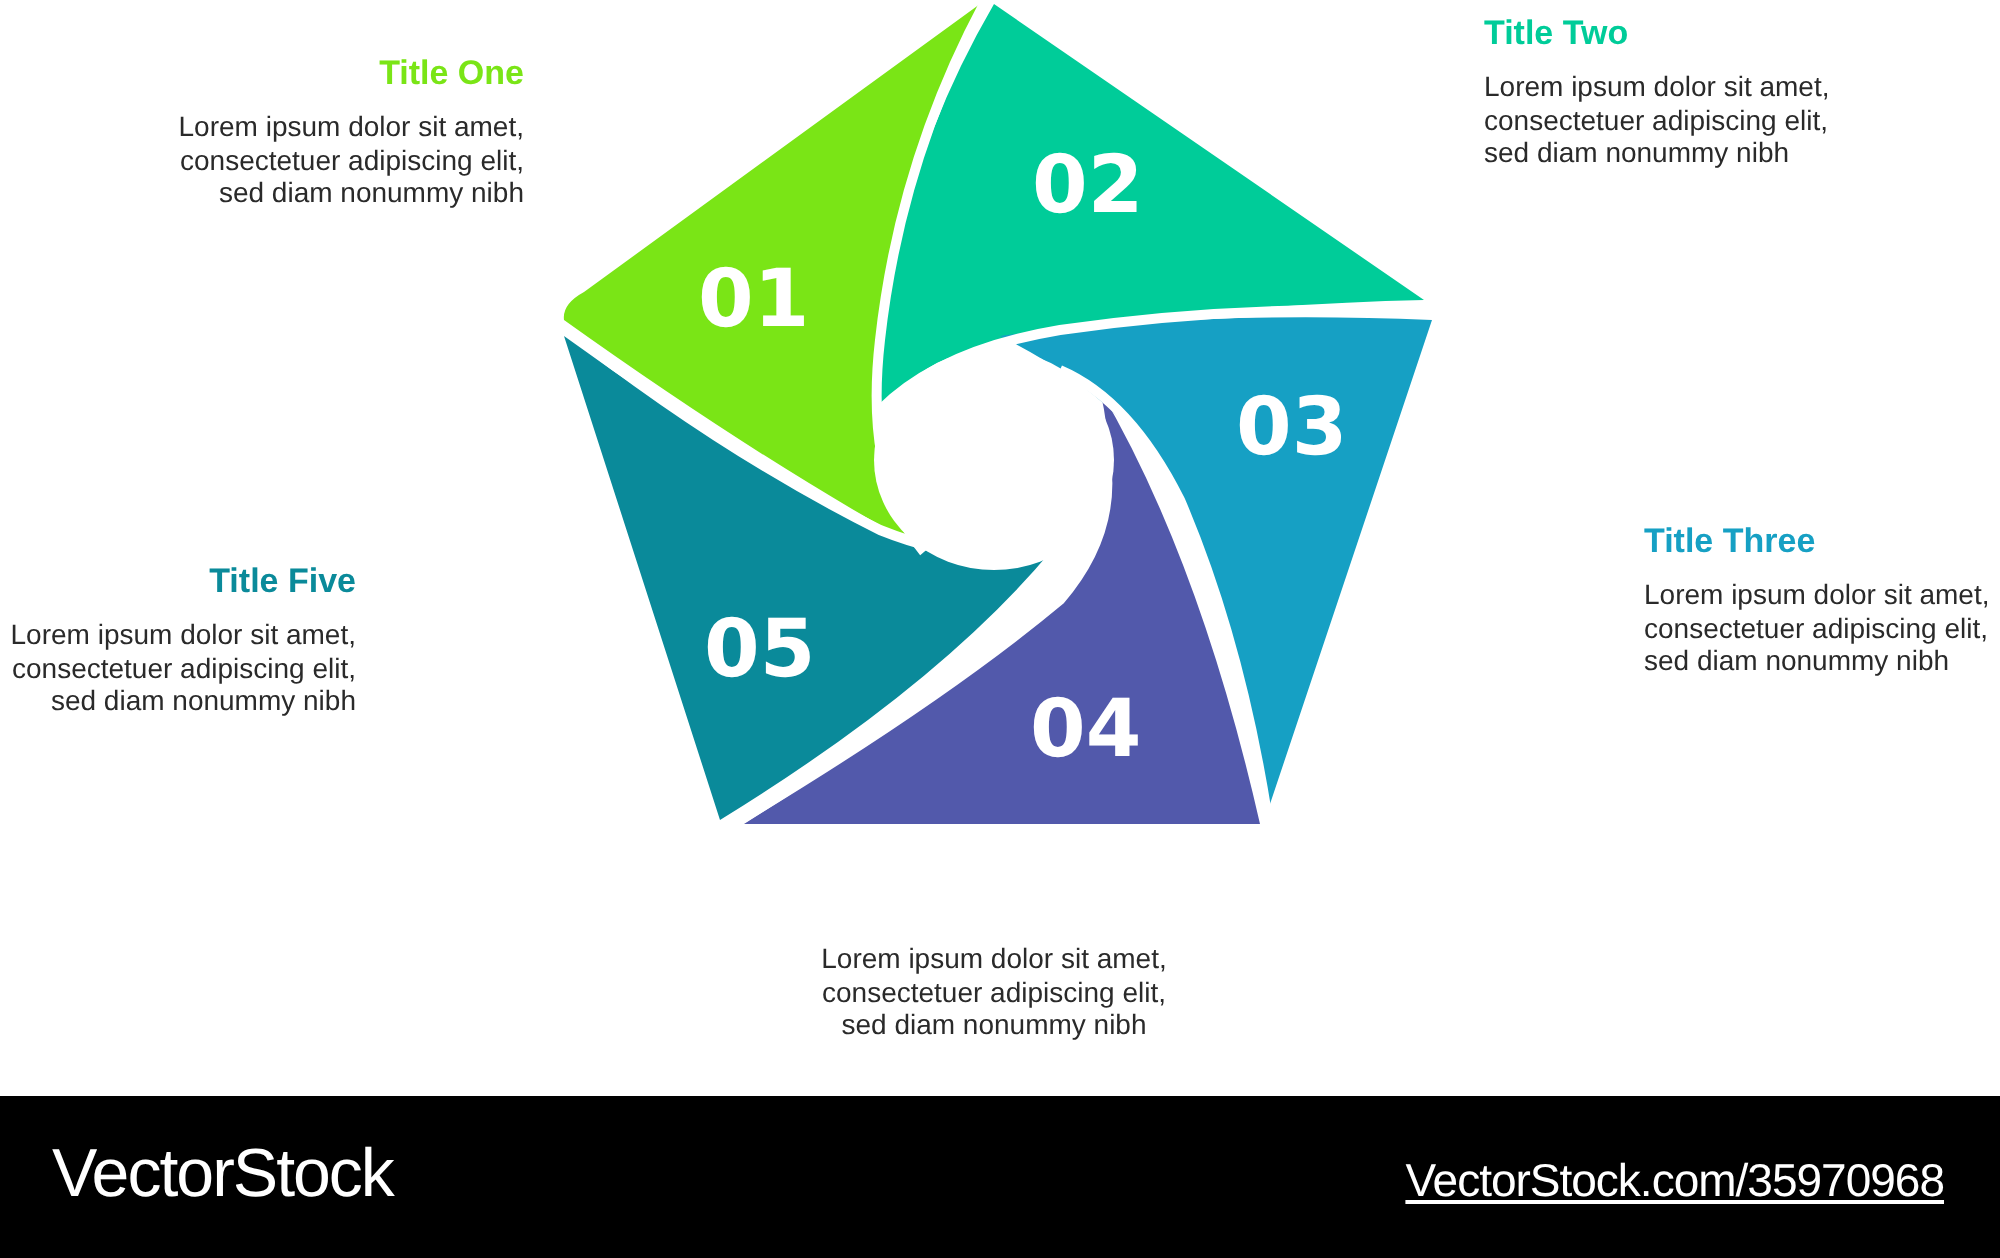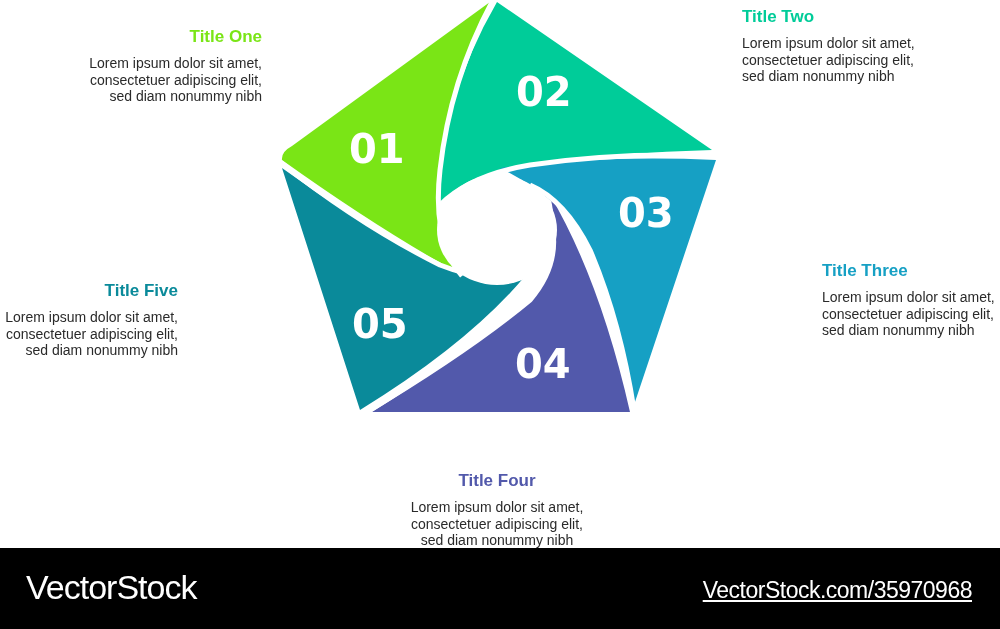--- a/index.html
+++ b/index.html
@@ -69,21 +69,20 @@
   <div class="block" style="left:822px; top:261px;">
     <div class="title" style="color:#16A0C4;">Title Three</div>
     <div class="desc">
       <div>Lorem ipsum dolor sit amet,</div>
       <div>consectetuer adipiscing elit,</div>
       <div>sed diam nonummy nibh</div>
     </div>
   </div>
 
   <div class="block center-align" style="left:367px; top:471px;">
-    <div class="title" style="color:#5259AB;">Title Four</div>
     <div class="desc">
       <div>Lorem ipsum dolor sit amet,</div>
       <div>consectetuer adipiscing elit,</div>
       <div>sed diam nonummy nibh</div>
     </div>
   </div>
 
   <div class="block right-align" style="left:-82px; top:261px;">
     <div class="title" style="color:#0A8A9A;">Title Five</div>
     <div class="desc">

